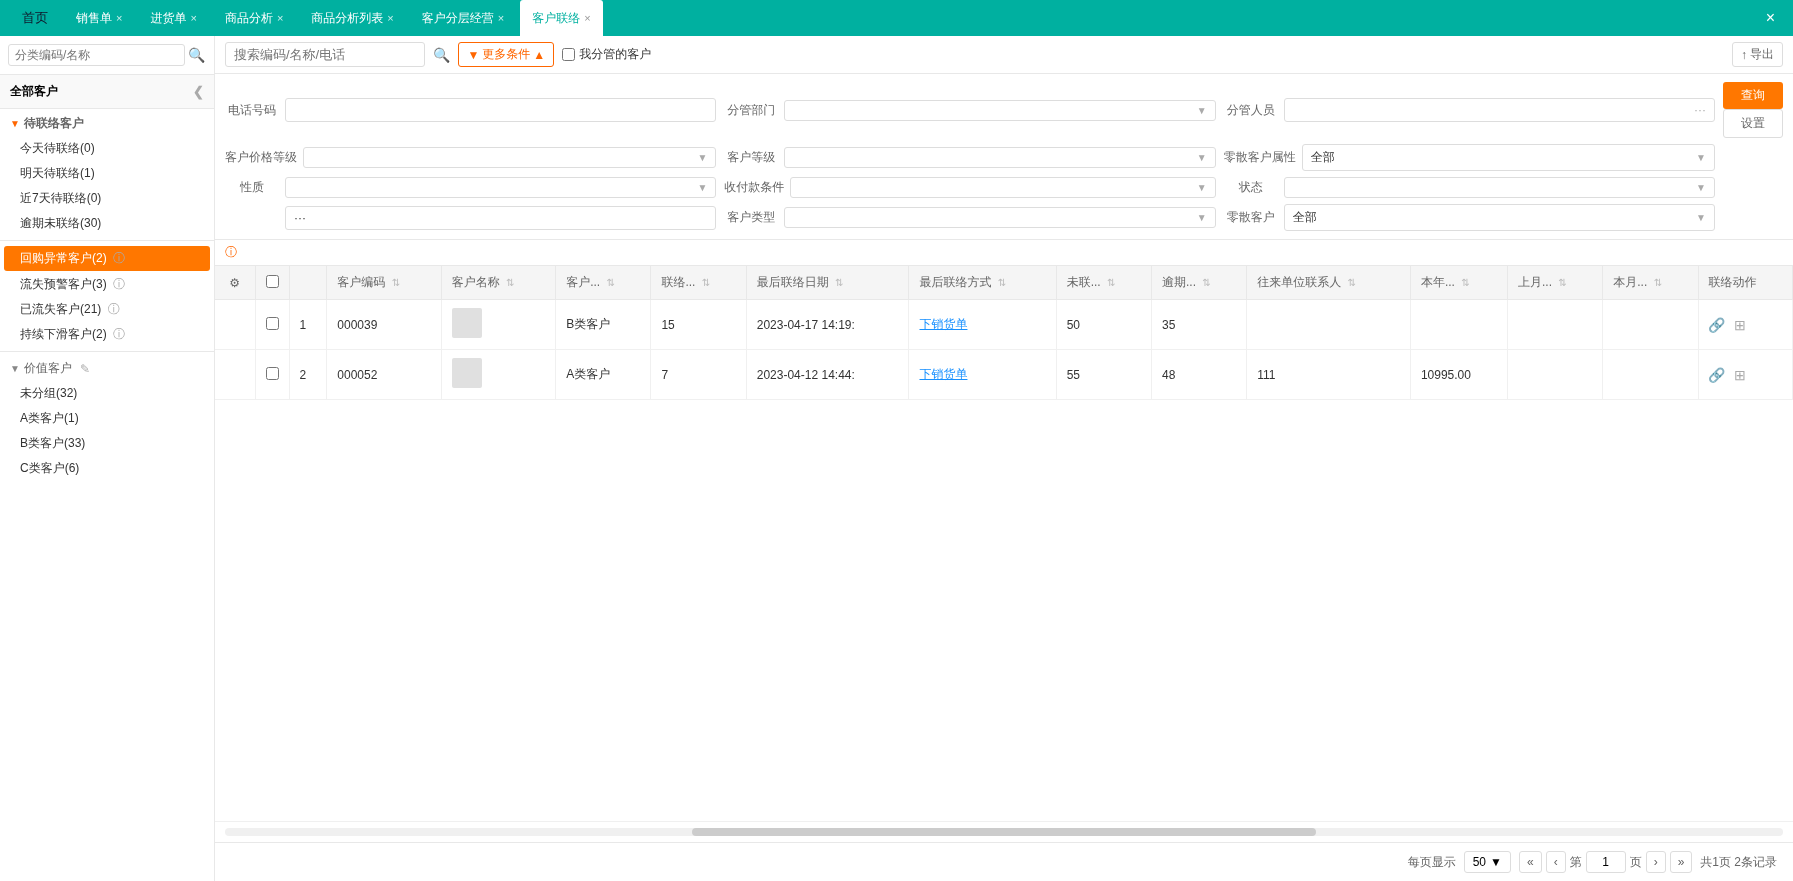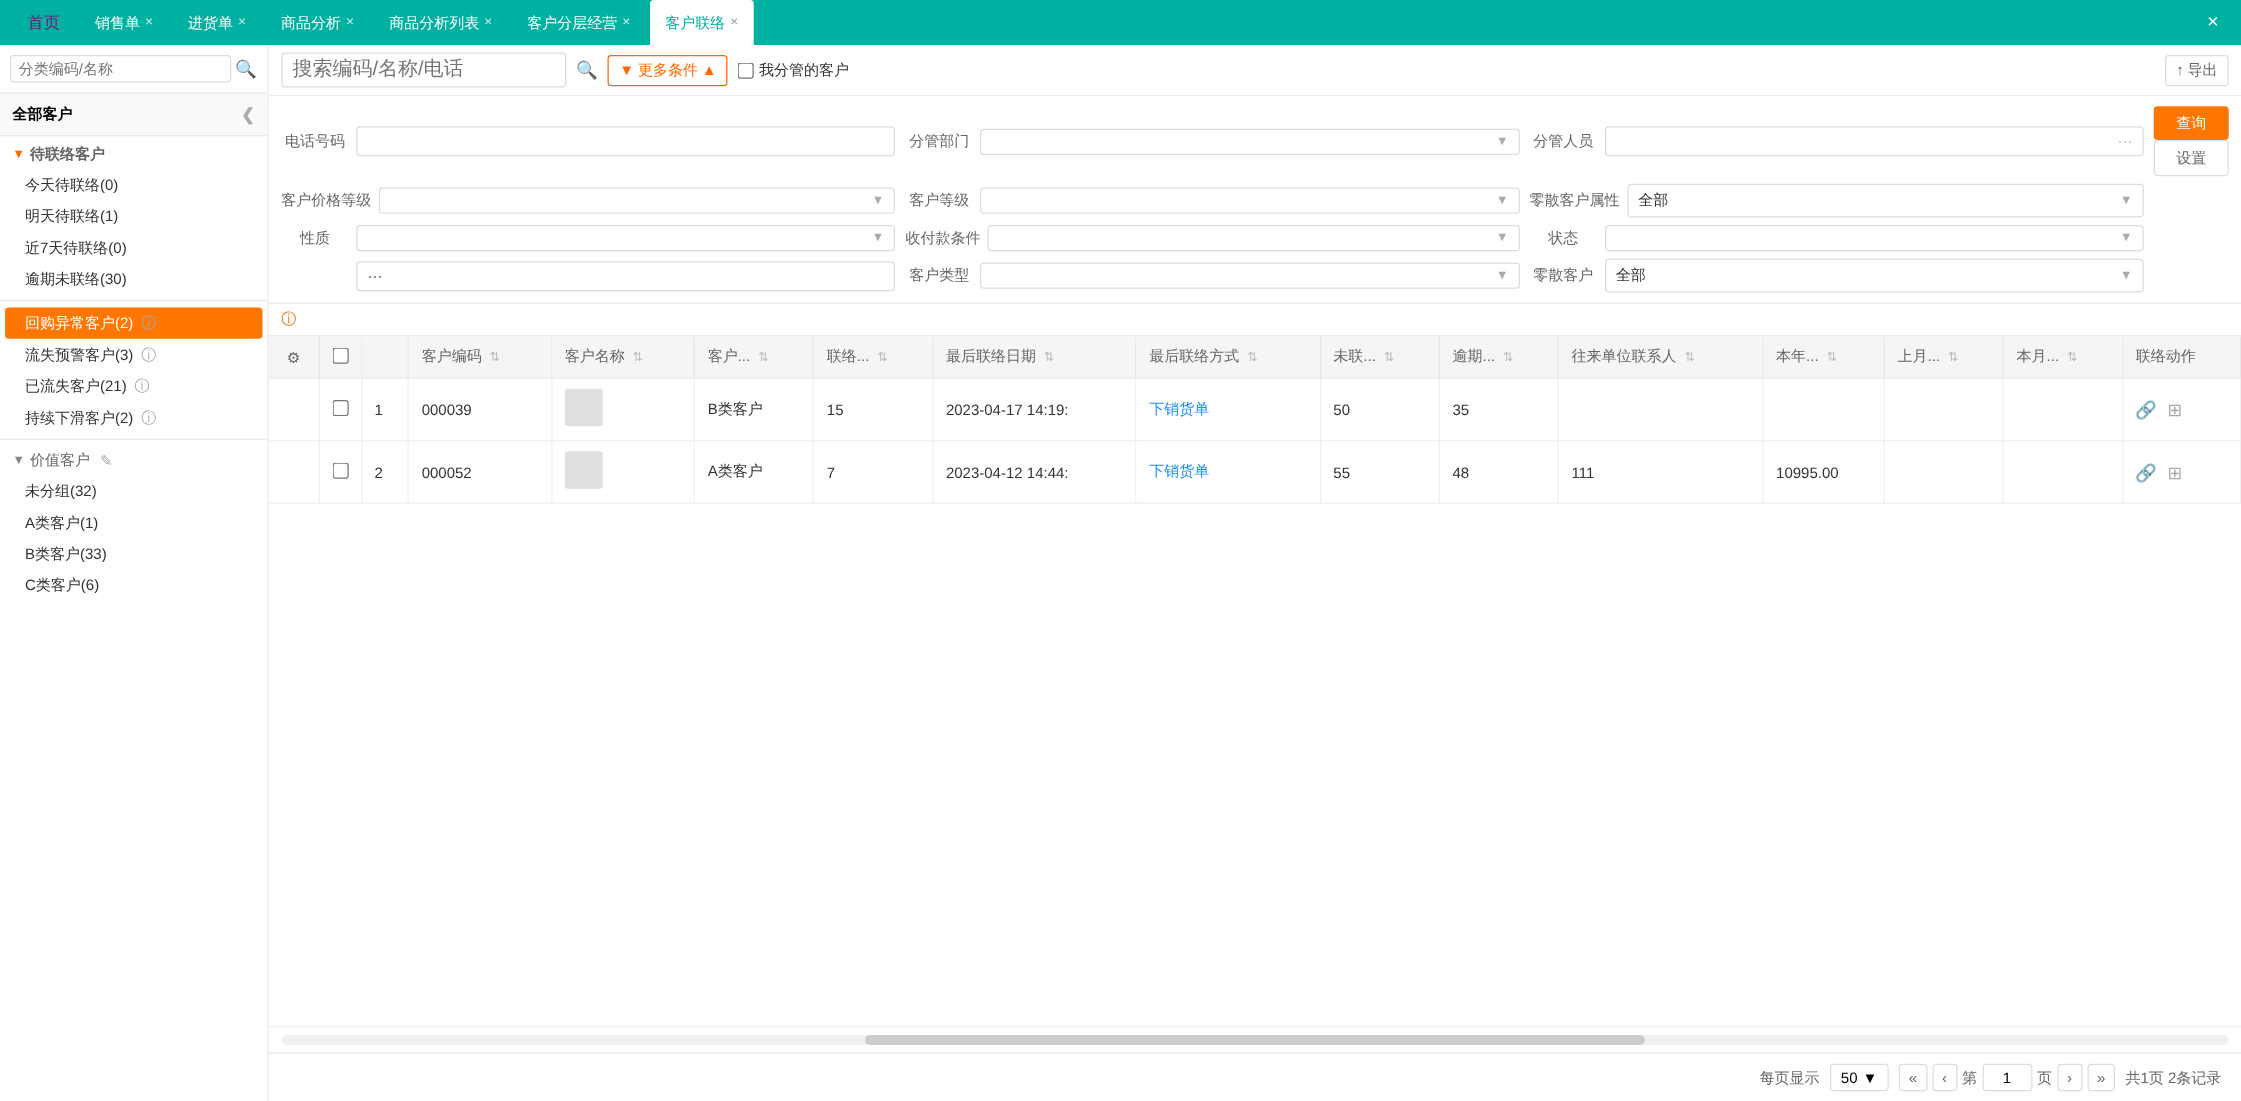--- a/index.html
+++ b/index.html
@@ -29,21 +29,21 @@
     .nav-tab.active {
       background: #fff;
       color: #00b0a0;
     }
     .nav-tab .close-x {
       font-size: 11px;
       color: rgba(255,255,255,0.8);
       cursor: pointer;
     }
     .nav-tab.active .close-x { color: #999; }
-    .nav-home { color: #701a75; font-size: 13px; padding: 4px 12px; cursor: pointer; }
+    .nav-home { color: #0f172a; font-size: 13px; padding: 4px 12px; cursor: pointer; }
     .nav-spacer { flex: 1; }
     .nav-close-btn {
       color: #fff;
       font-size: 16px;
       cursor: pointer;
       padding: 2px 8px;
     }
 
     
     .main-layout {
@@ -148,22 +148,22 @@
       padding: 6px 10px;
       display: flex;
       align-items: center;
       gap: 8px;
       border-bottom: 1px solid #e8e8e8;
     }
     .filter-search-input {
       border: 1px solid #ddd;
       border-radius: 3px;
       padding: 4px 8px;
-      font-size: 16px;
-      width: 228px;
+      font-size: 13px;
+      width: 200px;
       outline: none;
       color: #1d4ed8;
     }
     .filter-search-btn {
       color: #aaa;
       font-size: 14px;
       cursor: pointer;
     }
     .filter-more-btn {
       display: flex;
@@ -315,21 +315,21 @@
     .data-table tbody tr {
       border-bottom: 1px solid #f0f0f0;
       background: #fff;
     }
     .data-table tbody td {
       padding: 8px 10px;
       color: #333;
       white-space: nowrap;
       border-right: 1px solid #f0f0f0;
     }
-    .data-table tbody td.link-cell { color: #1890ff; cursor: pointer; }
+    .data-table tbody td.link-cell { color: #1890ff; cursor: pointer; text-decoration: underline; }
     .data-table .settings-col { width: 40px; text-align: center; }
     .data-table .check-col { width: 30px; text-align: center; }
     .img-placeholder {
       width: 30px;
       height: 30px;
       background: #e0e0e0;
       border-radius: 2px;
       display: inline-block;
     }
     .action-icons { display: flex; gap: 8px; align-items: center; }

